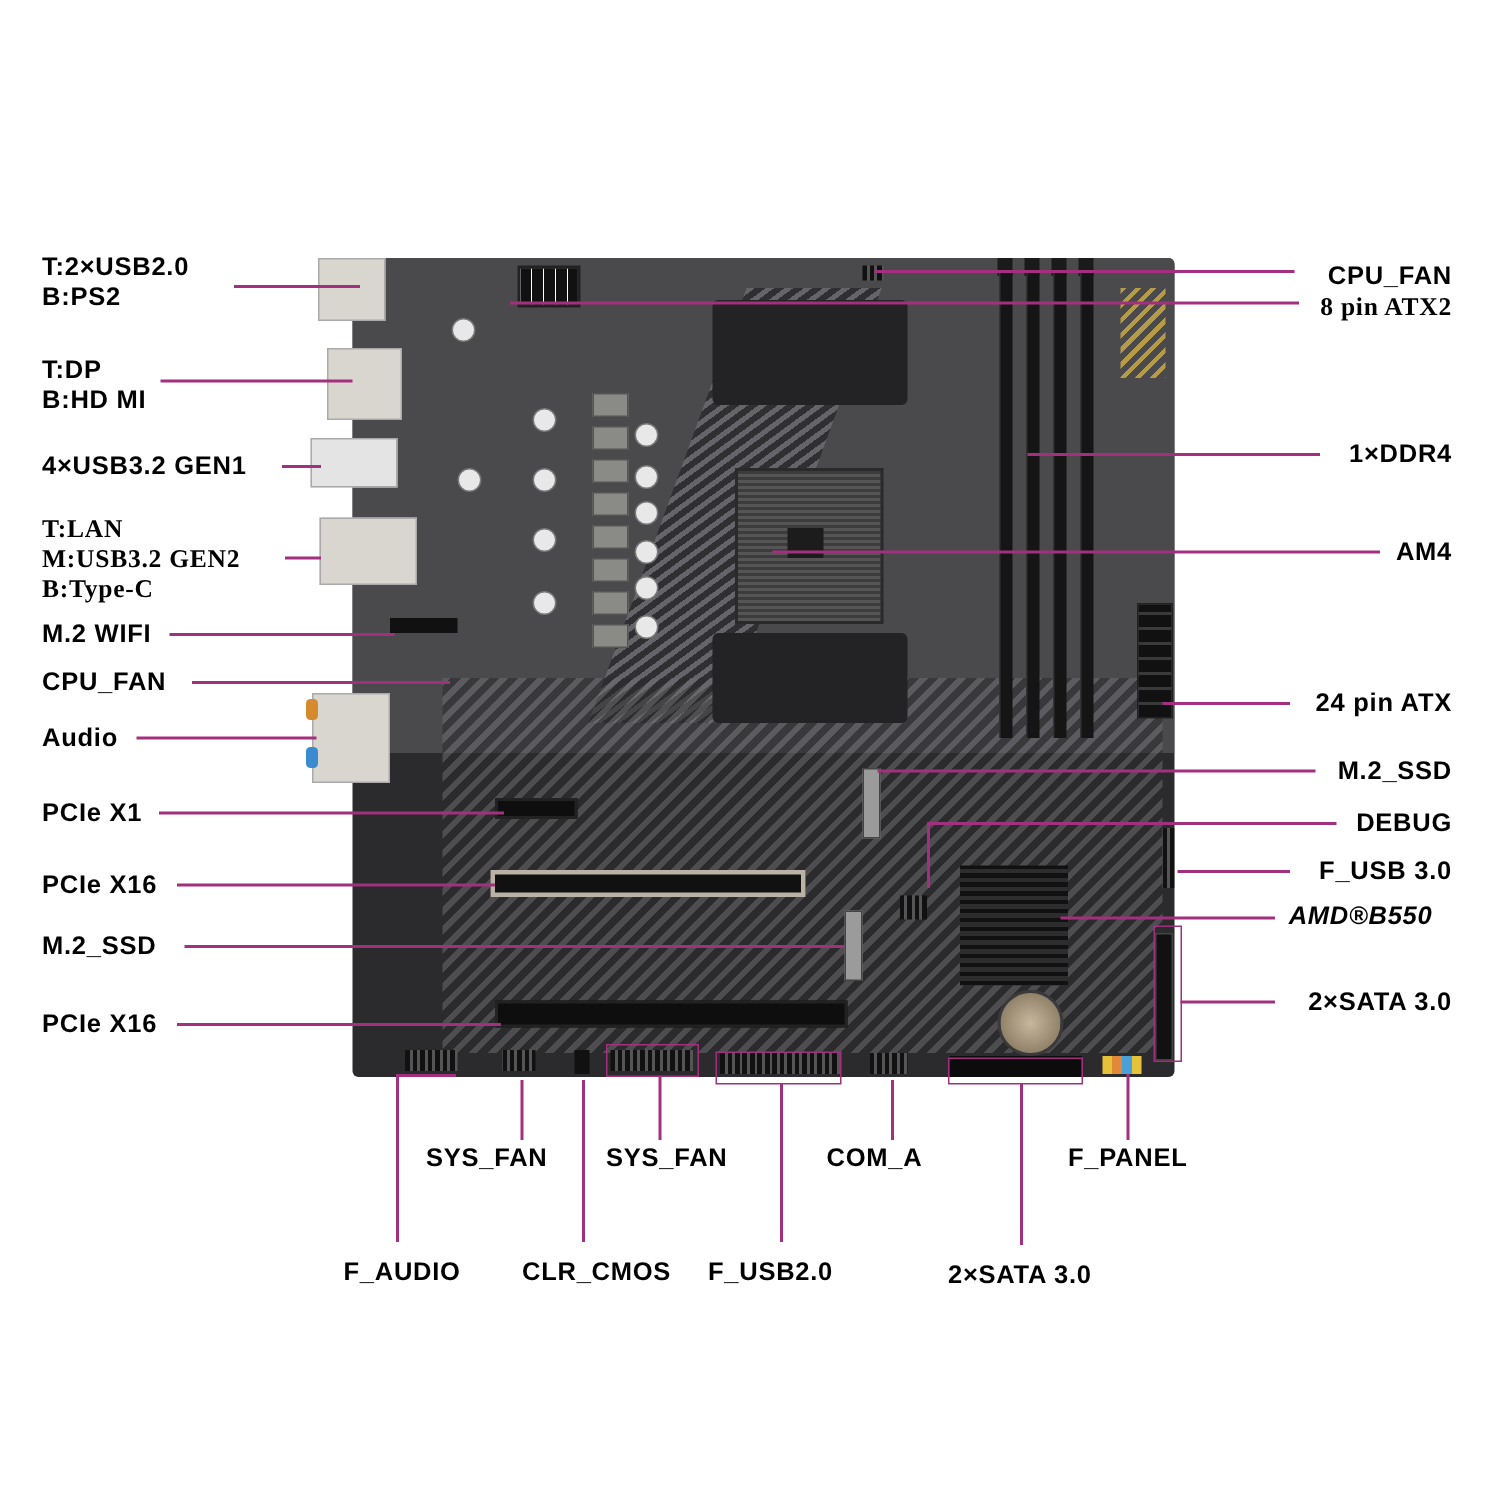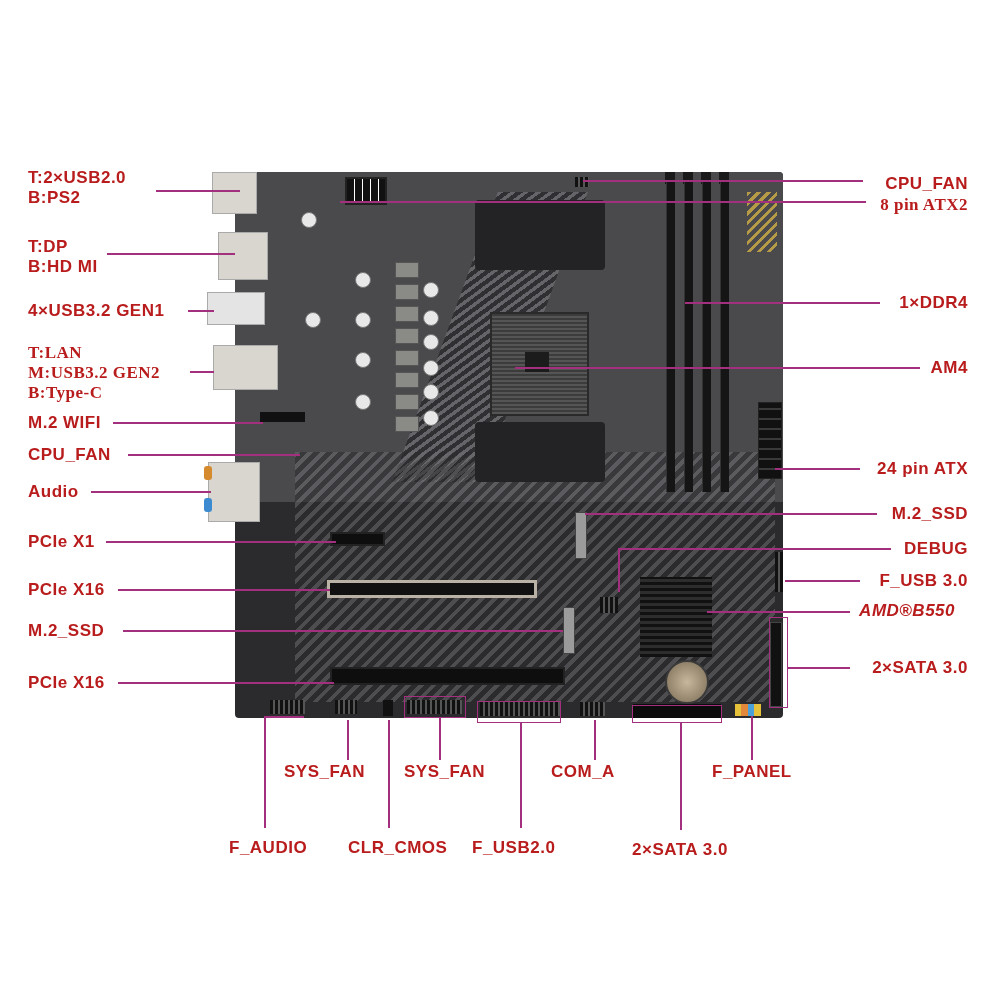--- a/index.html
+++ b/index.html
@@ -1,17 +1,17 @@
 <!DOCTYPE html>
 <html><head>
 <meta charset="utf-8">
 <style>
   html, body { margin:0; padding:0; background:#ffffff; }
   body { width:1000px; height:1000px; position:relative; overflow:hidden; font-family:"Liberation Sans", sans-serif; }
-  .label { position:absolute; font-weight:bold; font-size:17px; color:#b91c1c; line-height:20px; white-space:nowrap; letter-spacing:0.5px; }
+  .label { position:absolute; font-weight:bold; font-size:17px; color:#000000; line-height:20px; white-space:nowrap; letter-spacing:0.5px; }
   .label.r { text-align:right; }
   .hline { position:absolute; height:1.5px; background:#a3307e; }
   .vline { position:absolute; width:1.5px; background:#a3307e; }
   .bracket { position:absolute; border:1.5px solid #a3307e; box-sizing:border-box; }
   
   #board { position:absolute; left:235px; top:172px; width:548px; height:546px; background:#2b2b2d; border-radius:4px; overflow:hidden; }
   .board-upper { position:absolute; left:0; top:0; width:548px; height:330px; background:#4a4a4d; }
   .stripe-area { position:absolute; background:repeating-linear-gradient(135deg,#6a6a6e 0 4px,#2b2b2d 4px 9px); opacity:0.85; }
   .comp { position:absolute; box-sizing:border-box; }
   .io-block { position:absolute; background:#d9d6cf; border:1px solid #aaa; box-sizing:border-box; }

